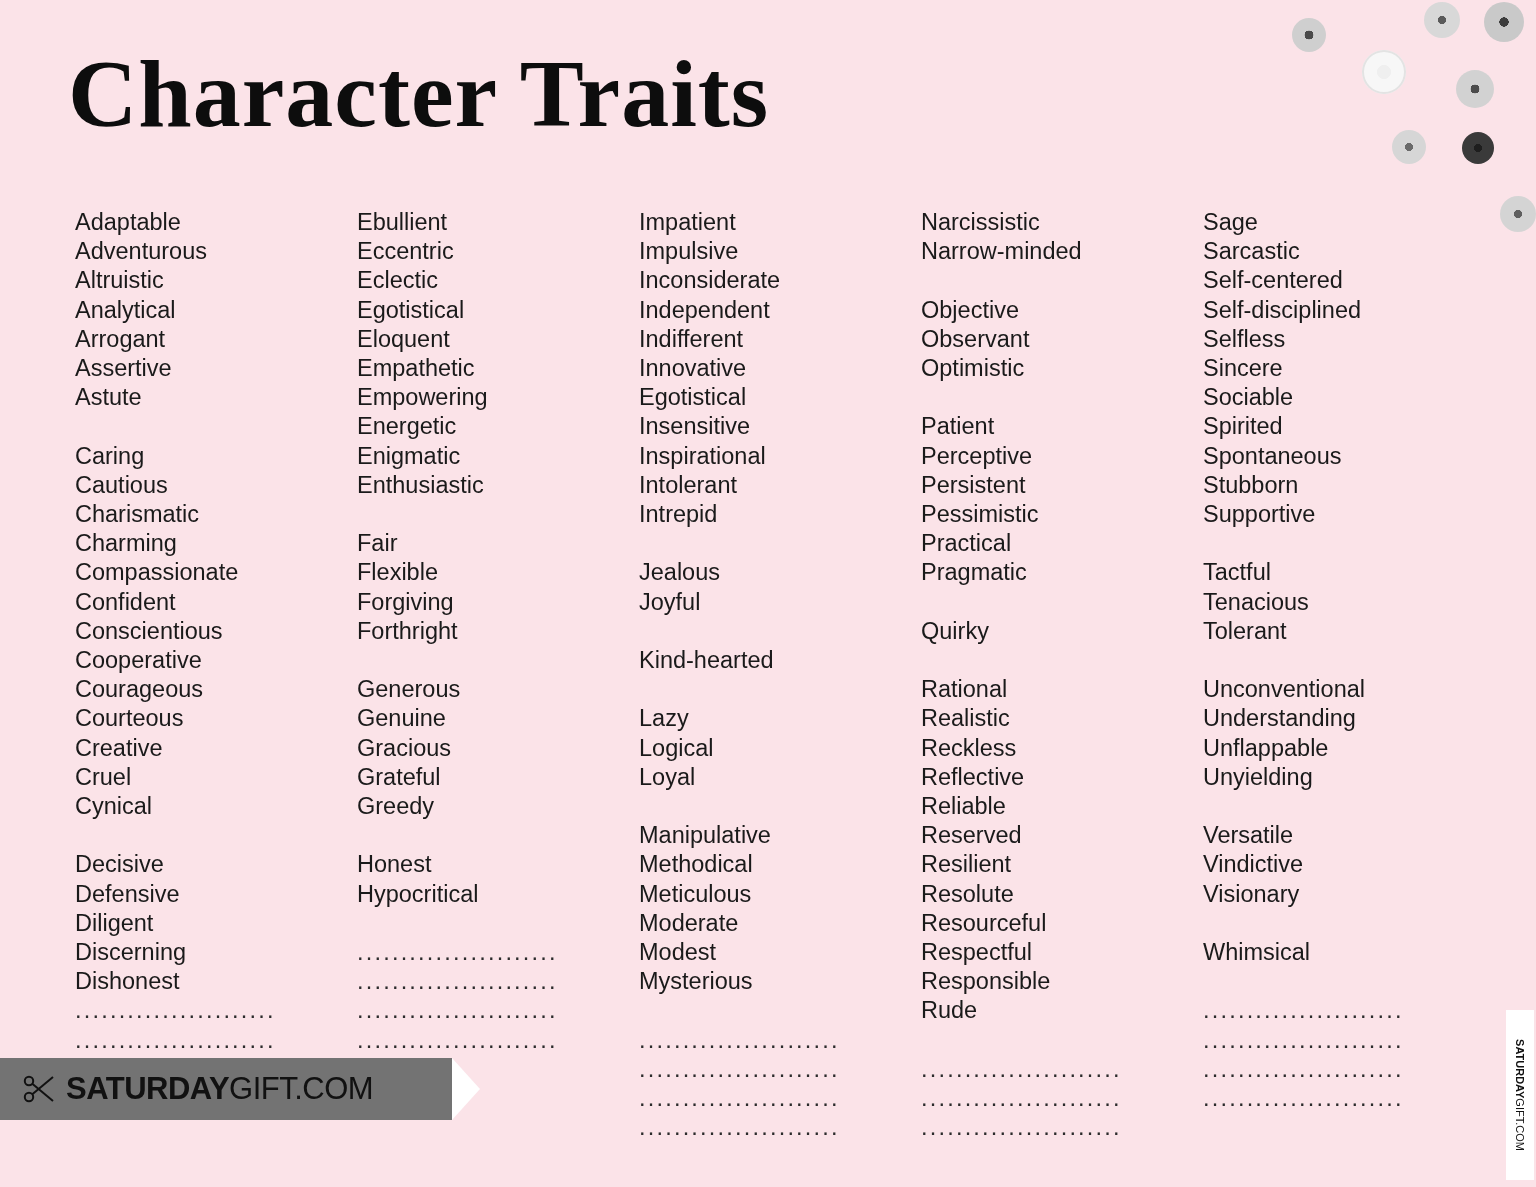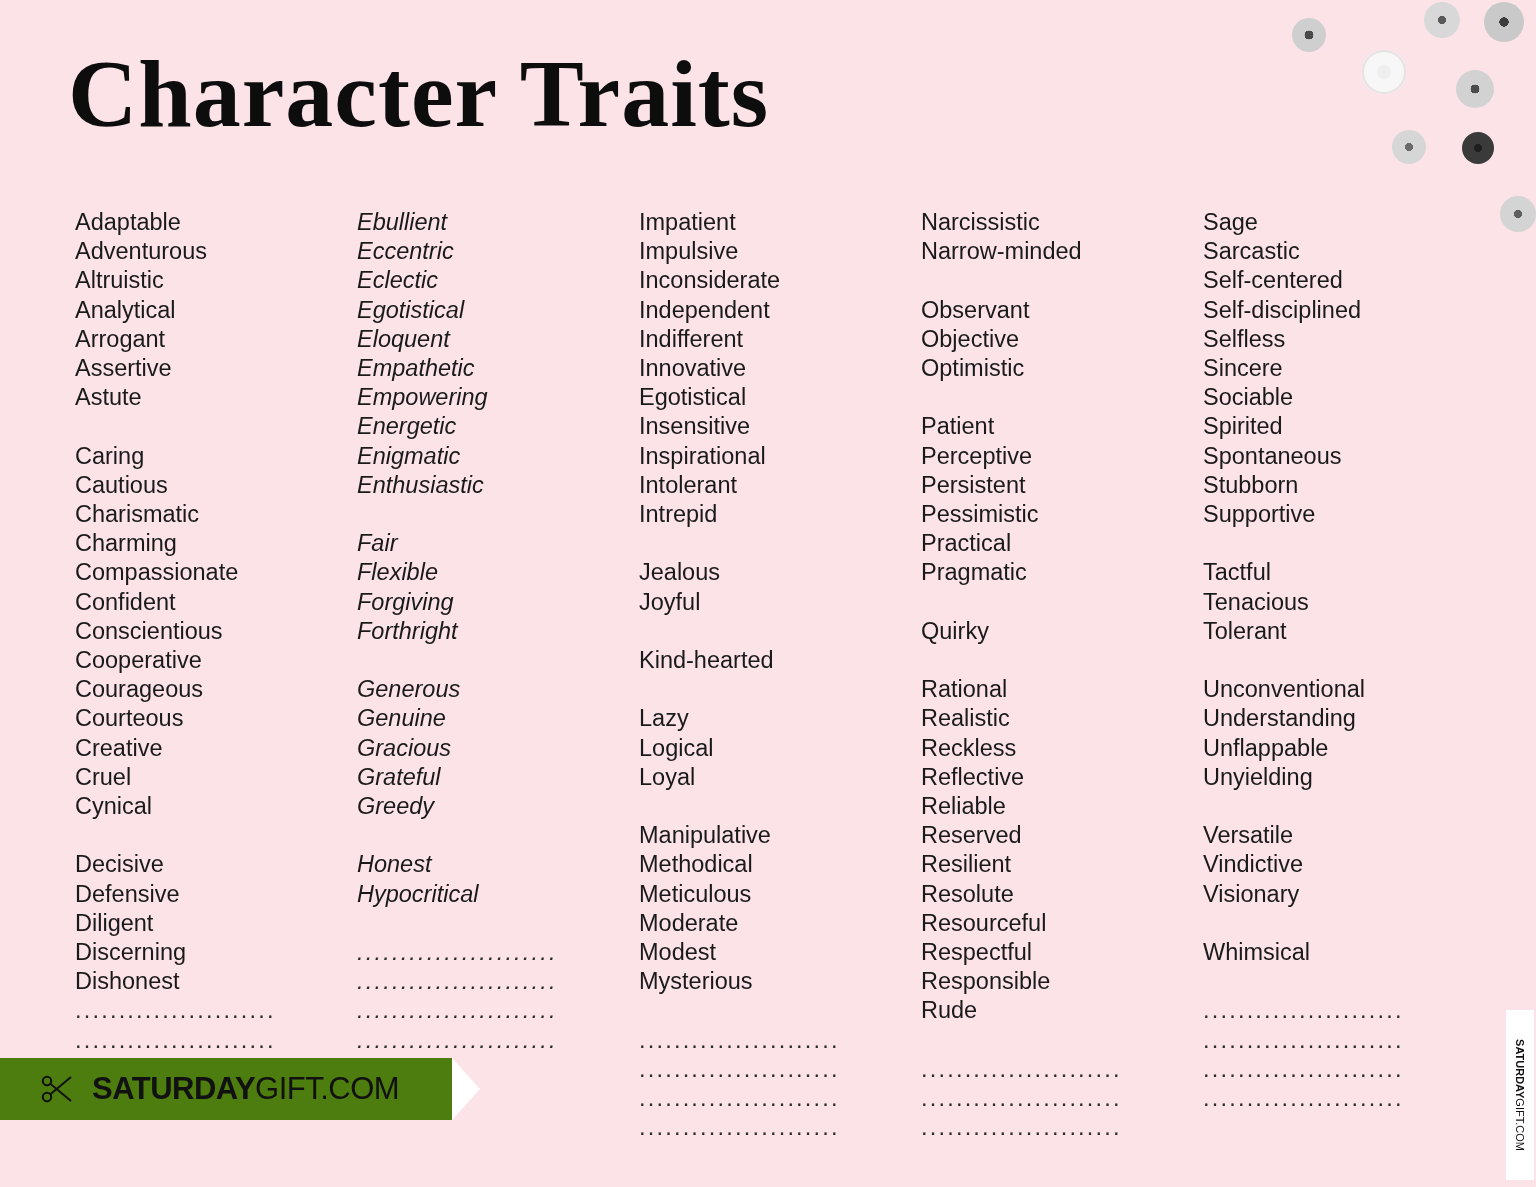--- a/index.html
+++ b/index.html
@@ -37,21 +37,21 @@
     left: 0;
     top: 208px;
     width: 1536px;
     display: flex;
   }
   .col {
     width: 282px;
     flex: 0 0 282px;
   }
   .col:nth-child(1) { margin-left: 75px; }
-  .col:nth-child(2) { margin-left: 0px; font-style: italic; }
+  .col:nth-child(2) { margin-left: 0px; }
   .word {
     font-size: 23.5px;
     line-height: 29.2px;
     color: #1a1a1a;
     white-space: nowrap;
   }
   .spacer {
     height: 29.2px;
   }
   .dots {
@@ -77,26 +77,25 @@
   .f6 { left: 1392px; top: 130px; width: 34px; height: 34px; background: radial-gradient(circle at 50% 50%, #6a6a6a 0 16%, #d6d6d6 17% 100%); }
   .f7 { left: 1462px; top: 132px; width: 32px; height: 32px; background: radial-gradient(circle at 50% 50%, #1e1e1e 0 18%, #3a3a3a 19% 100%); }
   .f8 { left: 1500px; top: 196px; width: 36px; height: 36px; background: radial-gradient(circle at 50% 50%, #5f5f5f 0 16%, #d4d4d4 17% 100%); }
   
   .logo-badge {
     position: absolute;
     left: 0;
     top: 1058px;
     width: 452px;
     height: 62px;
-    background: #4d7c0f;
+    background: #737373;
     display: flex;
     align-items: center;
-    padding-left: 40px;
+    padding-left: 22px;
     box-sizing: border-box;
-    gap: 8px;
   }
   .logo-badge:after {
     content: "";
     position: absolute;
     right: -28px;
     top: 0;
     border-top: 31px solid transparent;
     border-bottom: 31px solid transparent;
     border-left: 28px solid #ffffff;
   }
@@ -247,22 +246,22 @@
         <div class="spacer"></div>
         <div class="dots">...................................</div>
         <div class="dots">...................................</div>
         <div class="dots">...................................</div>
         <div class="dots">...................................</div>
       </div>
     <div class="col">
         <div class="word">Narcissistic</div>
         <div class="word">Narrow-minded</div>
         <div class="spacer"></div>
+        <div class="word">Objective</div>
         <div class="word">Observant</div>
-        <div class="word">Objective</div>
         <div class="word">Optimistic</div>
         <div class="spacer"></div>
         <div class="word">Patient</div>
         <div class="word">Perceptive</div>
         <div class="word">Persistent</div>
         <div class="word">Pessimistic</div>
         <div class="word">Practical</div>
         <div class="word">Pragmatic</div>
         <div class="spacer"></div>
         <div class="word">Quirky</div>

